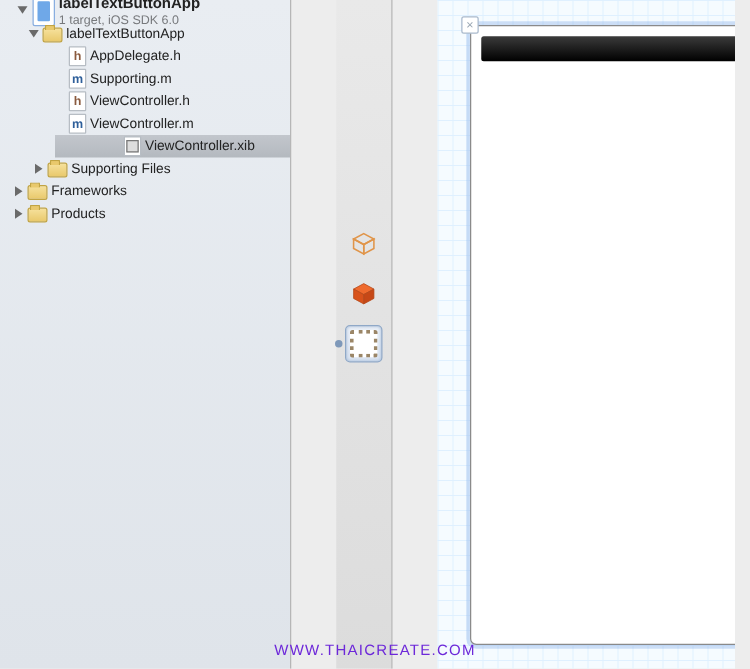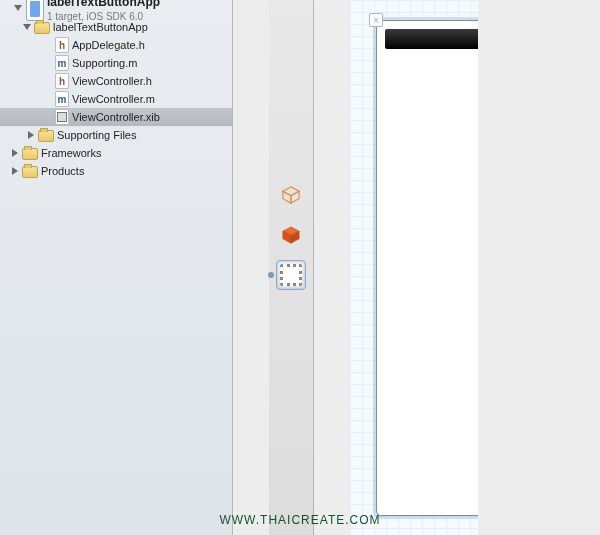--- a/index.html
+++ b/index.html
@@ -5,21 +5,21 @@
   * { box-sizing: border-box; }
   html, body {
     margin: 0; padding: 0;
     width: 600px; height: 535px;
     overflow: hidden;
     font-family: "Lucida Grande", "Helvetica Neue", sans-serif;
     font-size: 11px;
     color: #222;
     background: #ededed;
   }
-  .root { display: flex; width: 478px; height: 535px; gap: 36px; }
+  .root { display: flex; width: 588px; height: 535px; gap: 36px; }
 
   
   .navigator {
     width: 233px;
     background: linear-gradient(#e9edf2, #dfe4ea);
     border-right: 1px solid #b6b6b6;
     overflow-y: auto;
   }
   .project-header {
     display: flex;
@@ -57,20 +57,21 @@
   .row {
     display:flex; align-items:center;
     height: 18px;
     gap: 3px;
     cursor: default;
   }
   .row.interact { cursor: pointer; }
   .row.selected {
     background: linear-gradient(#c2c6cc, #b4b9bf);
     color: #222;
+    margin-left: 44px;
   }
   .disclosure {
     width: 0; height: 0;
     border-top: 4px solid transparent;
     border-bottom: 4px solid transparent;
     border-left: 6px solid #6a6a6a;
     margin-right: 1px;
     cursor: pointer;
     flex: 0 0 auto;
   }
@@ -192,21 +193,21 @@
     content:""; position:absolute; right:-3px; top:2px;
     width:2px; height:4px; background:#fff;
   }
   .battery .fill{
     position:absolute; left:1px; top:1px; bottom:1px; right:1px;
     background:#fff;
   }
 
   .watermark {
     position:absolute; left:50%; bottom:8px; transform:translateX(-50%);
-    color:#14532d; font-size:12px; letter-spacing:1px;
+    color:#6d28d9; font-size:12px; letter-spacing:1px;
     pointer-events:none; user-select:none;
     font-family: sans-serif;
   }
 </style>
 </head>
 <body>
 
 <div class="root">
 
   <div class="navigator">

